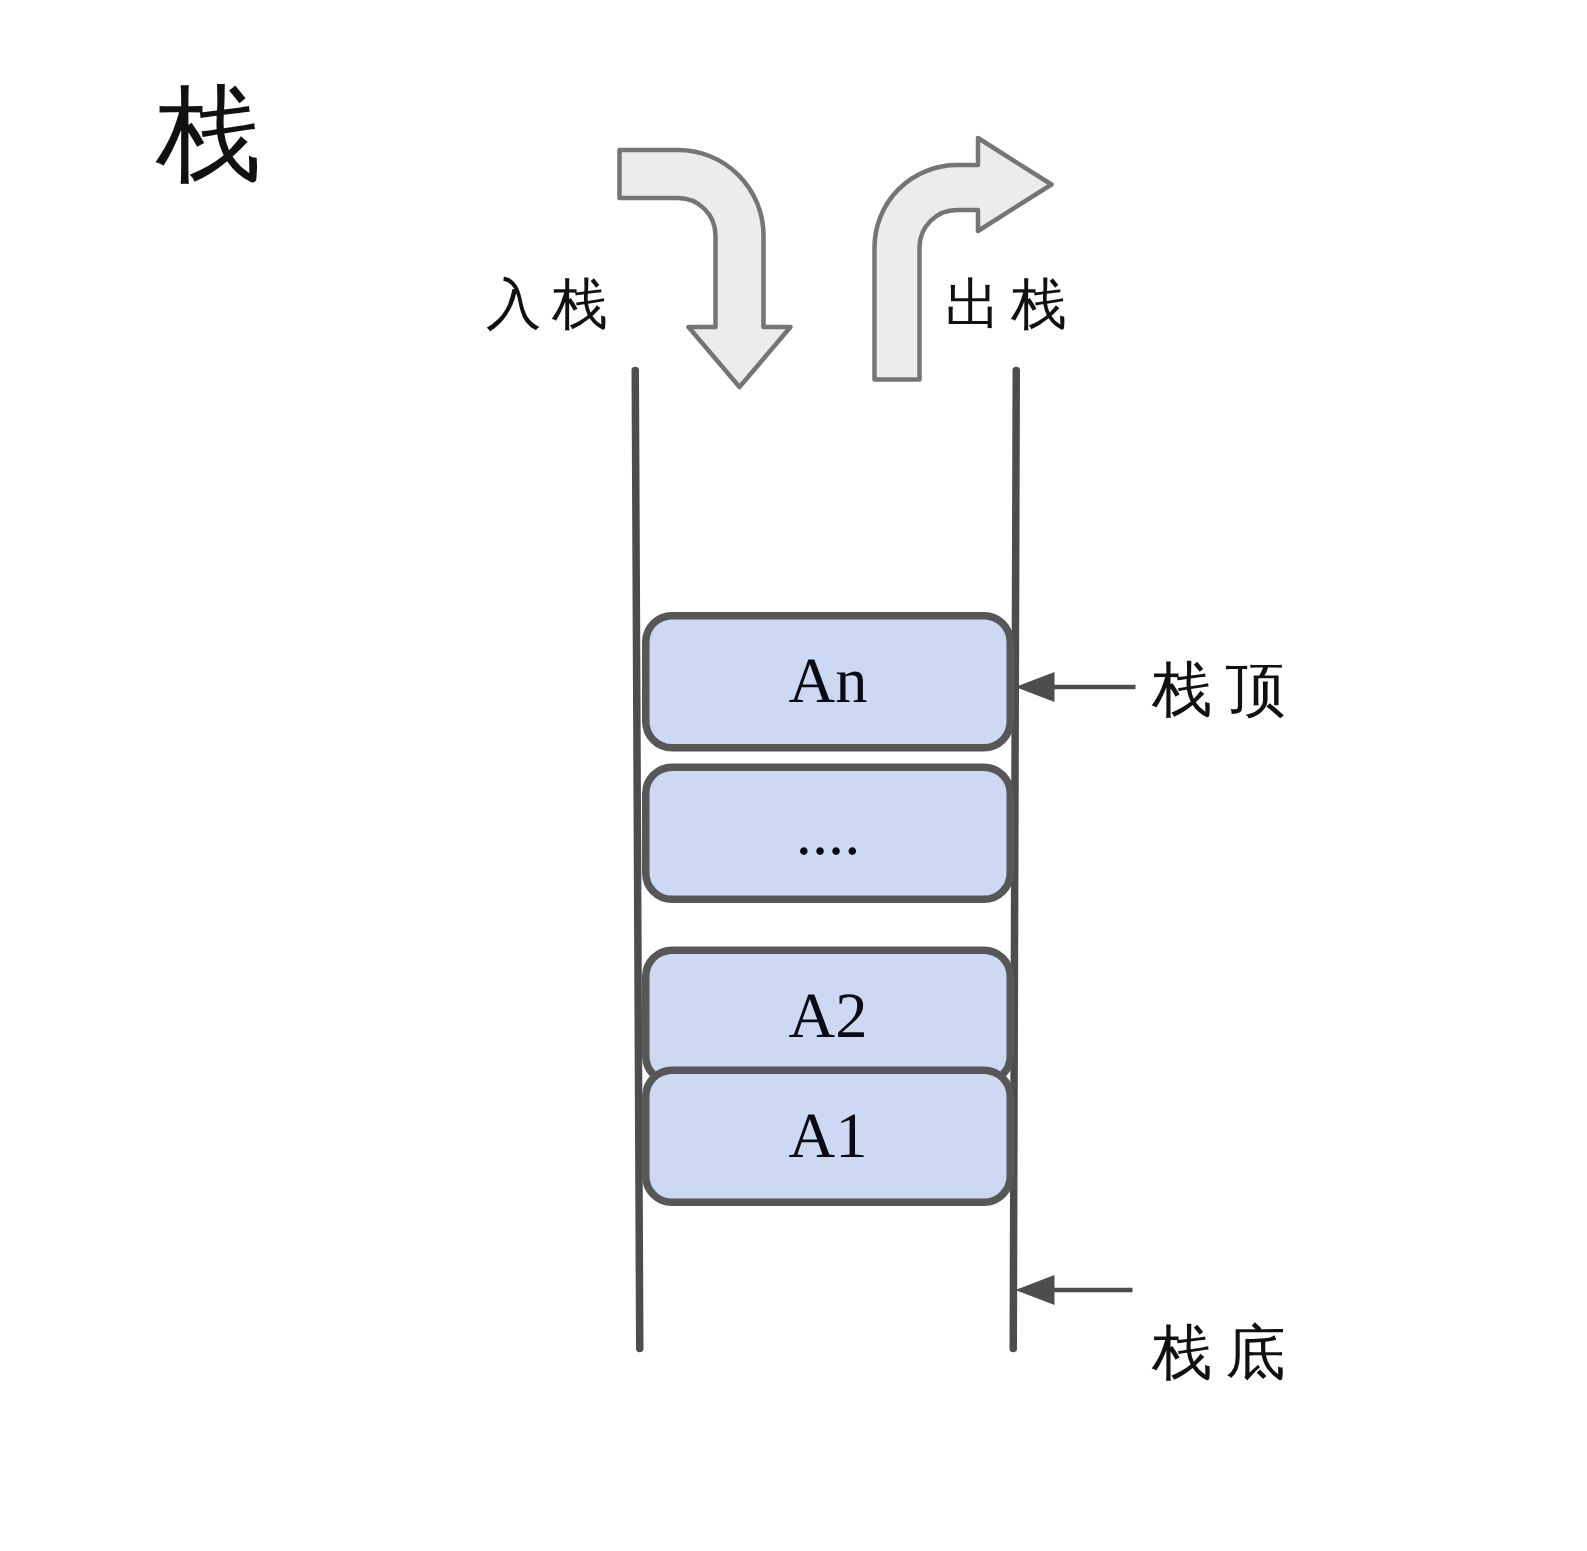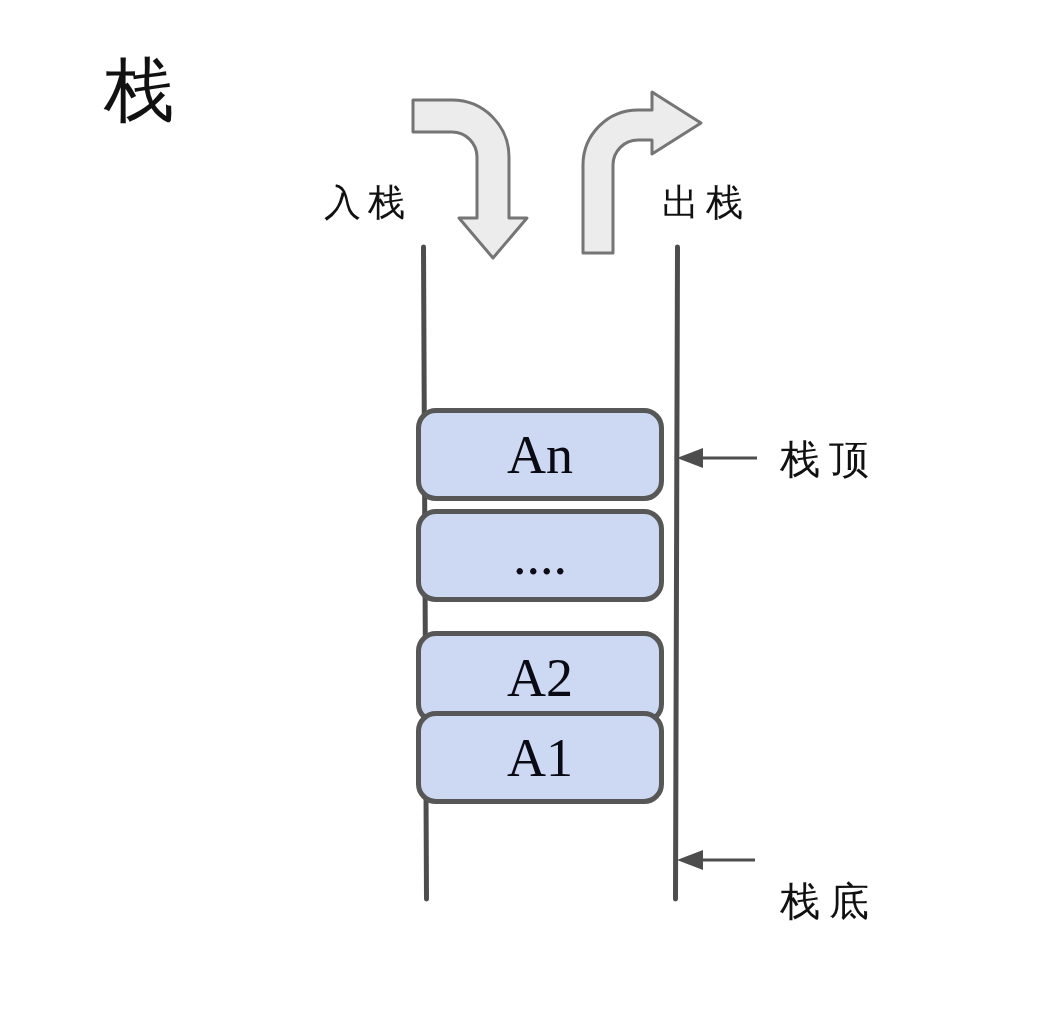--- a/index.html
+++ b/index.html
@@ -40,43 +40,42 @@
     font-size: 70px;
     line-height: 1.1;
   }
   .flow-label {
     position: absolute;
     font-size: 37px;
     letter-spacing: 7px;
     white-space: nowrap;
   }
   .push-label { left: 324px; top: 178px; }
-  .pop-label  { left: 662px; top: 178px; }
+  .pop-label  { left: 630px; top: 178px; }
   .side-label {
     position: absolute;
     font-size: 40px;
     letter-spacing: 9px;
     white-space: nowrap;
-    margin-left: 12px;
   }
   .top-label    { left: 768px; top: 432px; }
   .bottom-label { left: 768px; top: 874px; }
   .stack-item {
     position: absolute;
-    left: 416px;
+    left: 428px;
     width: 248px;
     height: 93px;
     box-sizing: border-box;
     background: var(--item-fill, #cdd9f2);
     border: 5px solid var(--item-border, #575757);
     border-radius: 20px;
     display: flex;
     align-items: center;
     justify-content: center;
-    font-size: 54px;
+    font-size: 43px;
     color: #0a0a14;
   }
   .item-0 { top: 408px; }
   .item-1 { top: 509px; }
   .item-2 { top: 610px; margin-top: 21px; }
   .item-3 { top: 711px; }
   .item-4 { top: 812px; height: 94px; }
 </style>
 </head>
 <body>

